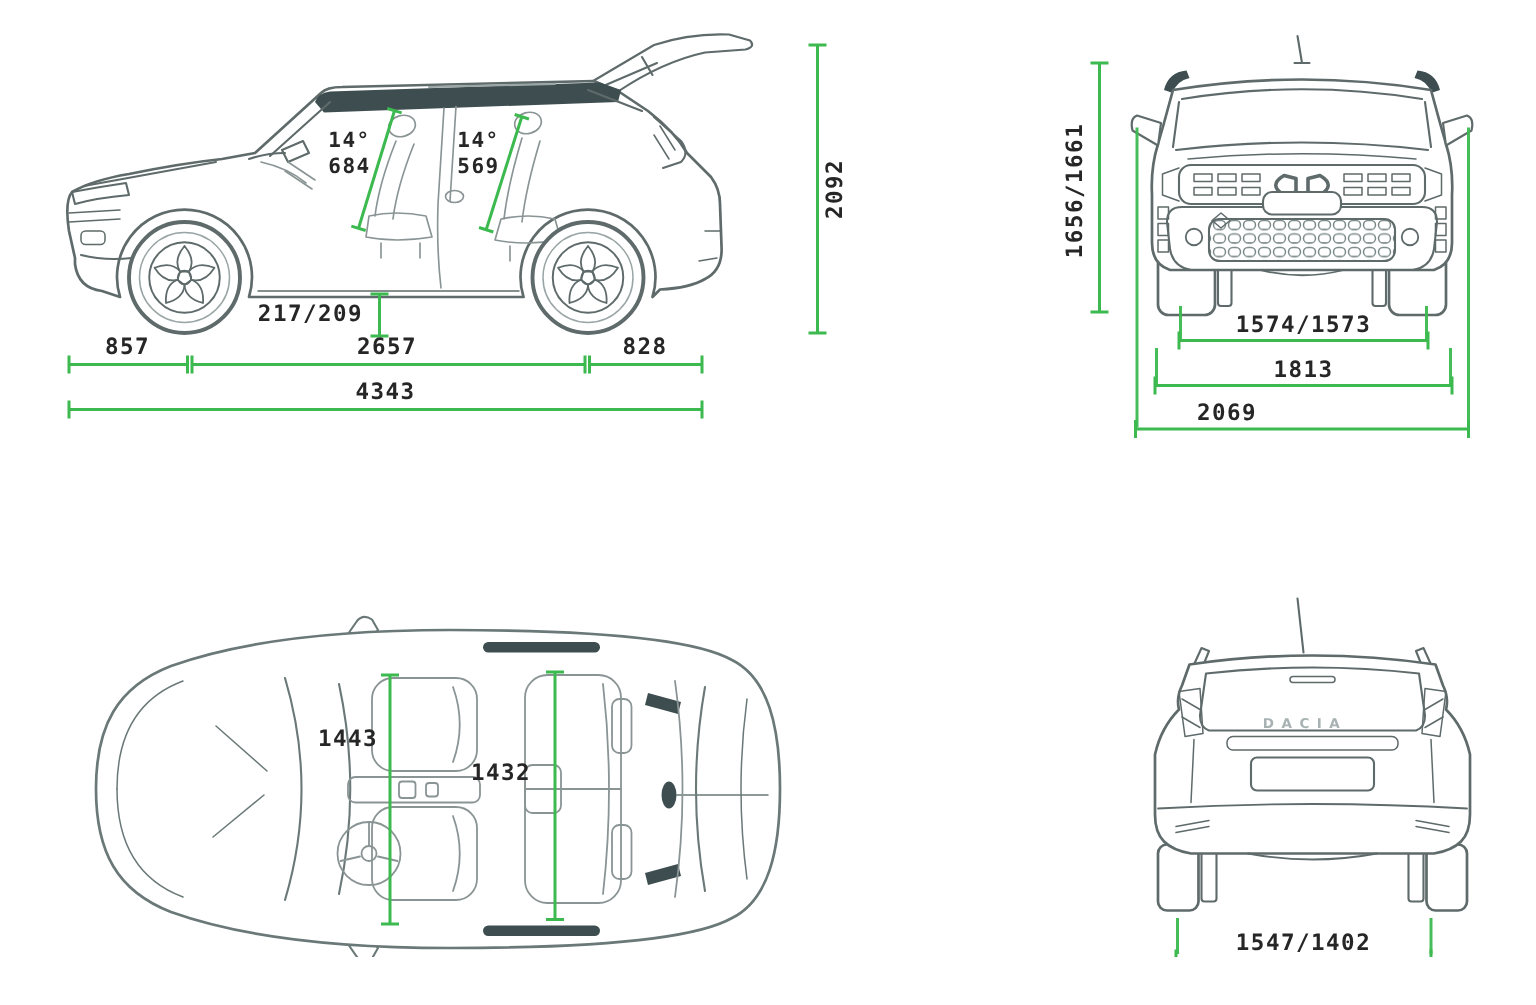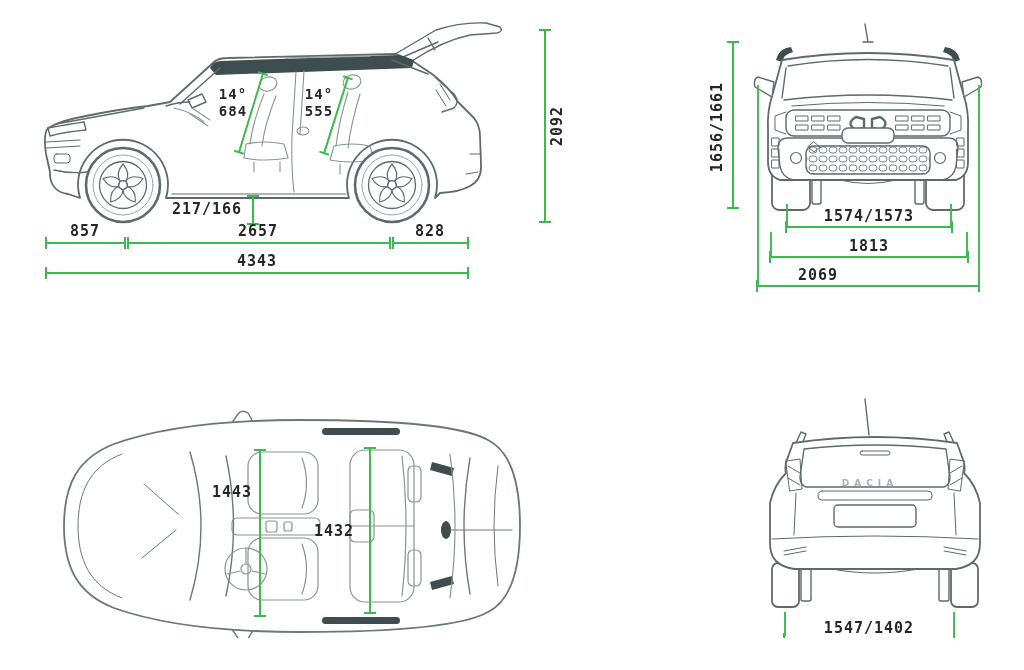--- a/index.html
+++ b/index.html
@@ -137,23 +137,23 @@
   <div class="dim-h" style="left:393px;top:242px;width:75px"></div>
   <div class="dim-h" style="left:46px;top:272px;width:422px"></div>
   <div class="dim-v" style="left:544px;top:30px;height:192px"></div>
 
   <div class="angle-label" style="left:233px;top:86px">
     <span>14°</span><br>
     <span>684</span>
   </div>
   <div class="angle-label" style="left:319px;top:86px">
     <span>14°</span><br>
-    <span>555</span>
+    <span>569</span>
   </div>
-  <div class="dim-label" style="left:207px;top:202px">217/166</div>
+  <div class="dim-label" style="left:207px;top:202px">217/209</div>
   <div class="dim-label" style="left:85px;top:224px">857</div>
   <div class="dim-label" style="left:258px;top:224px">2657</div>
   <div class="dim-label" style="left:430px;top:224px">828</div>
   <div class="dim-label" style="left:257px;top:254px">4343</div>
   <div class="dim-label vert" style="left:557px;top:126px">2092</div>
 
   <svg style="left:748px;top:20px" width="240" height="200" viewBox="0 0 240 200">
     <defs>
       <pattern id="mesh" width="10" height="9" patternUnits="userSpaceOnUse">
         <rect x="1" y="1" width="8" height="6" rx="3" fill="none" stroke="#7a8888" stroke-width="1"></rect>
@@ -290,21 +290,21 @@
         <rect x="300" y="104" width="24" height="32" rx="5"></rect>
       </g>
 
       <path d="M400,48 Q410,120 400,192" stroke="#8a9494" stroke-width="1.2"></path>
     </g>
   </svg>
 
   <div class="dim-v" style="left:259px;top:450px;height:166px"></div>
   <div class="dim-v" style="left:369px;top:448px;height:165px"></div>
   <div class="dim-label" style="left:232px;top:485px">1443</div>
-  <div class="dim-label" style="left:334px;top:524px">1432</div>
+  <div class="dim-label" style="left:334px;top:508px">1432</div>
 
   <svg style="left:760px;top:393px" width="230" height="250" viewBox="0 0 230 250">
     <g stroke="#5f6a6a" fill="none" stroke-width="1.4" stroke-linejoin="round" stroke-linecap="round">
       <path d="M109,42 L105,6"></path>
       <path d="M36,50 l5,-11 l5,2 l-4,10"></path>
       <path d="M194,50 l-5,-11 l-5,2 l4,10"></path>
 
       <g>
         <rect x="12" y="170" width="27" height="44" rx="6" fill="#fff" stroke-width="1.8"></rect>
         <rect x="191" y="170" width="27" height="44" rx="6" fill="#fff" stroke-width="1.8"></rect>

